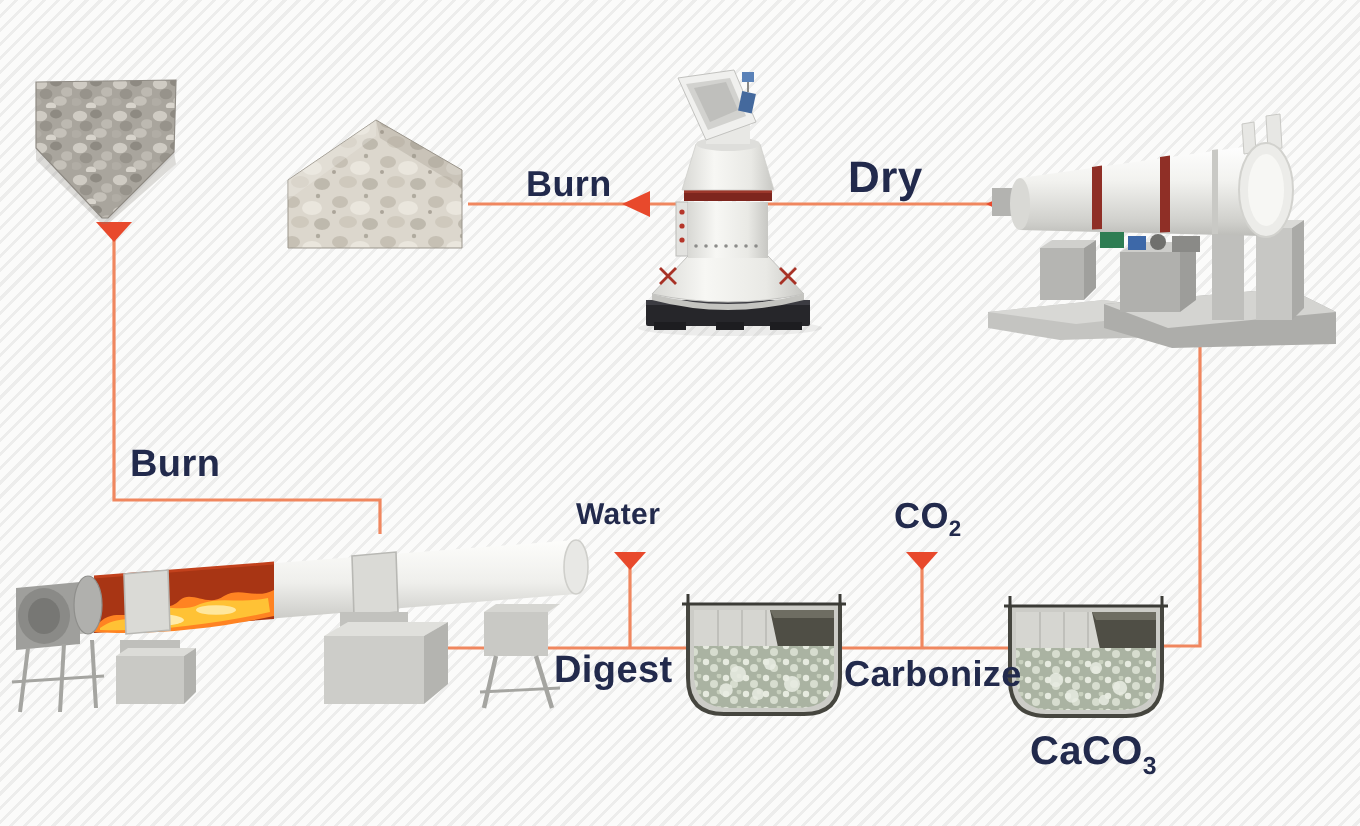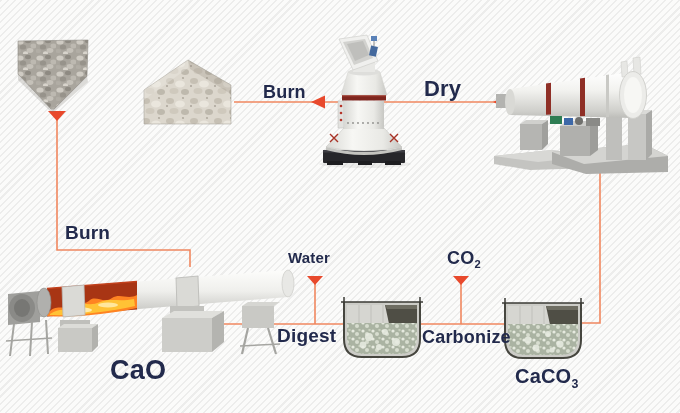--- a/index.html
+++ b/index.html
@@ -281,21 +281,20 @@
     <path d="M3,5 L3,42 Q3,60 21,60 L61,60 Q79,60 79,42 L79,5" fill="none" stroke="#46463f" stroke-width="2"></path>
     <path d="M0,5 L82,5 M3,0 L3,5 M79,0 L79,5" stroke="#3b3b36" stroke-width="1.5" fill="none"></path>
   </svg>
 
   <div class="label" style="left:263px;top:83px;font-size:18px">Burn</div>
   <div class="label" style="left:424px;top:78px;font-size:22px">Dry</div>
   <div class="label" style="left:65px;top:223px;font-size:19px">Burn</div>
   <div class="label" style="left:288px;top:250px;font-size:15px">Water</div>
   <div class="label" style="left:422px;top:328px;font-size:18px">Carbonize</div>
   <div class="label" style="left:277px;top:326px;font-size:19px">Digest</div>
-  <div class="label" style="left:110px;top:357px;font-size:27px">CaO</div>
 
   <div class="label" style="left:447px;top:249px;font-size:18px">
     <span>CO</span><sub>2</sub>
   </div>
   <div class="label" style="left:515px;top:366px;font-size:20px">
     <span>CaCO</span><sub>3</sub>
   </div>
 
 </div>
 

